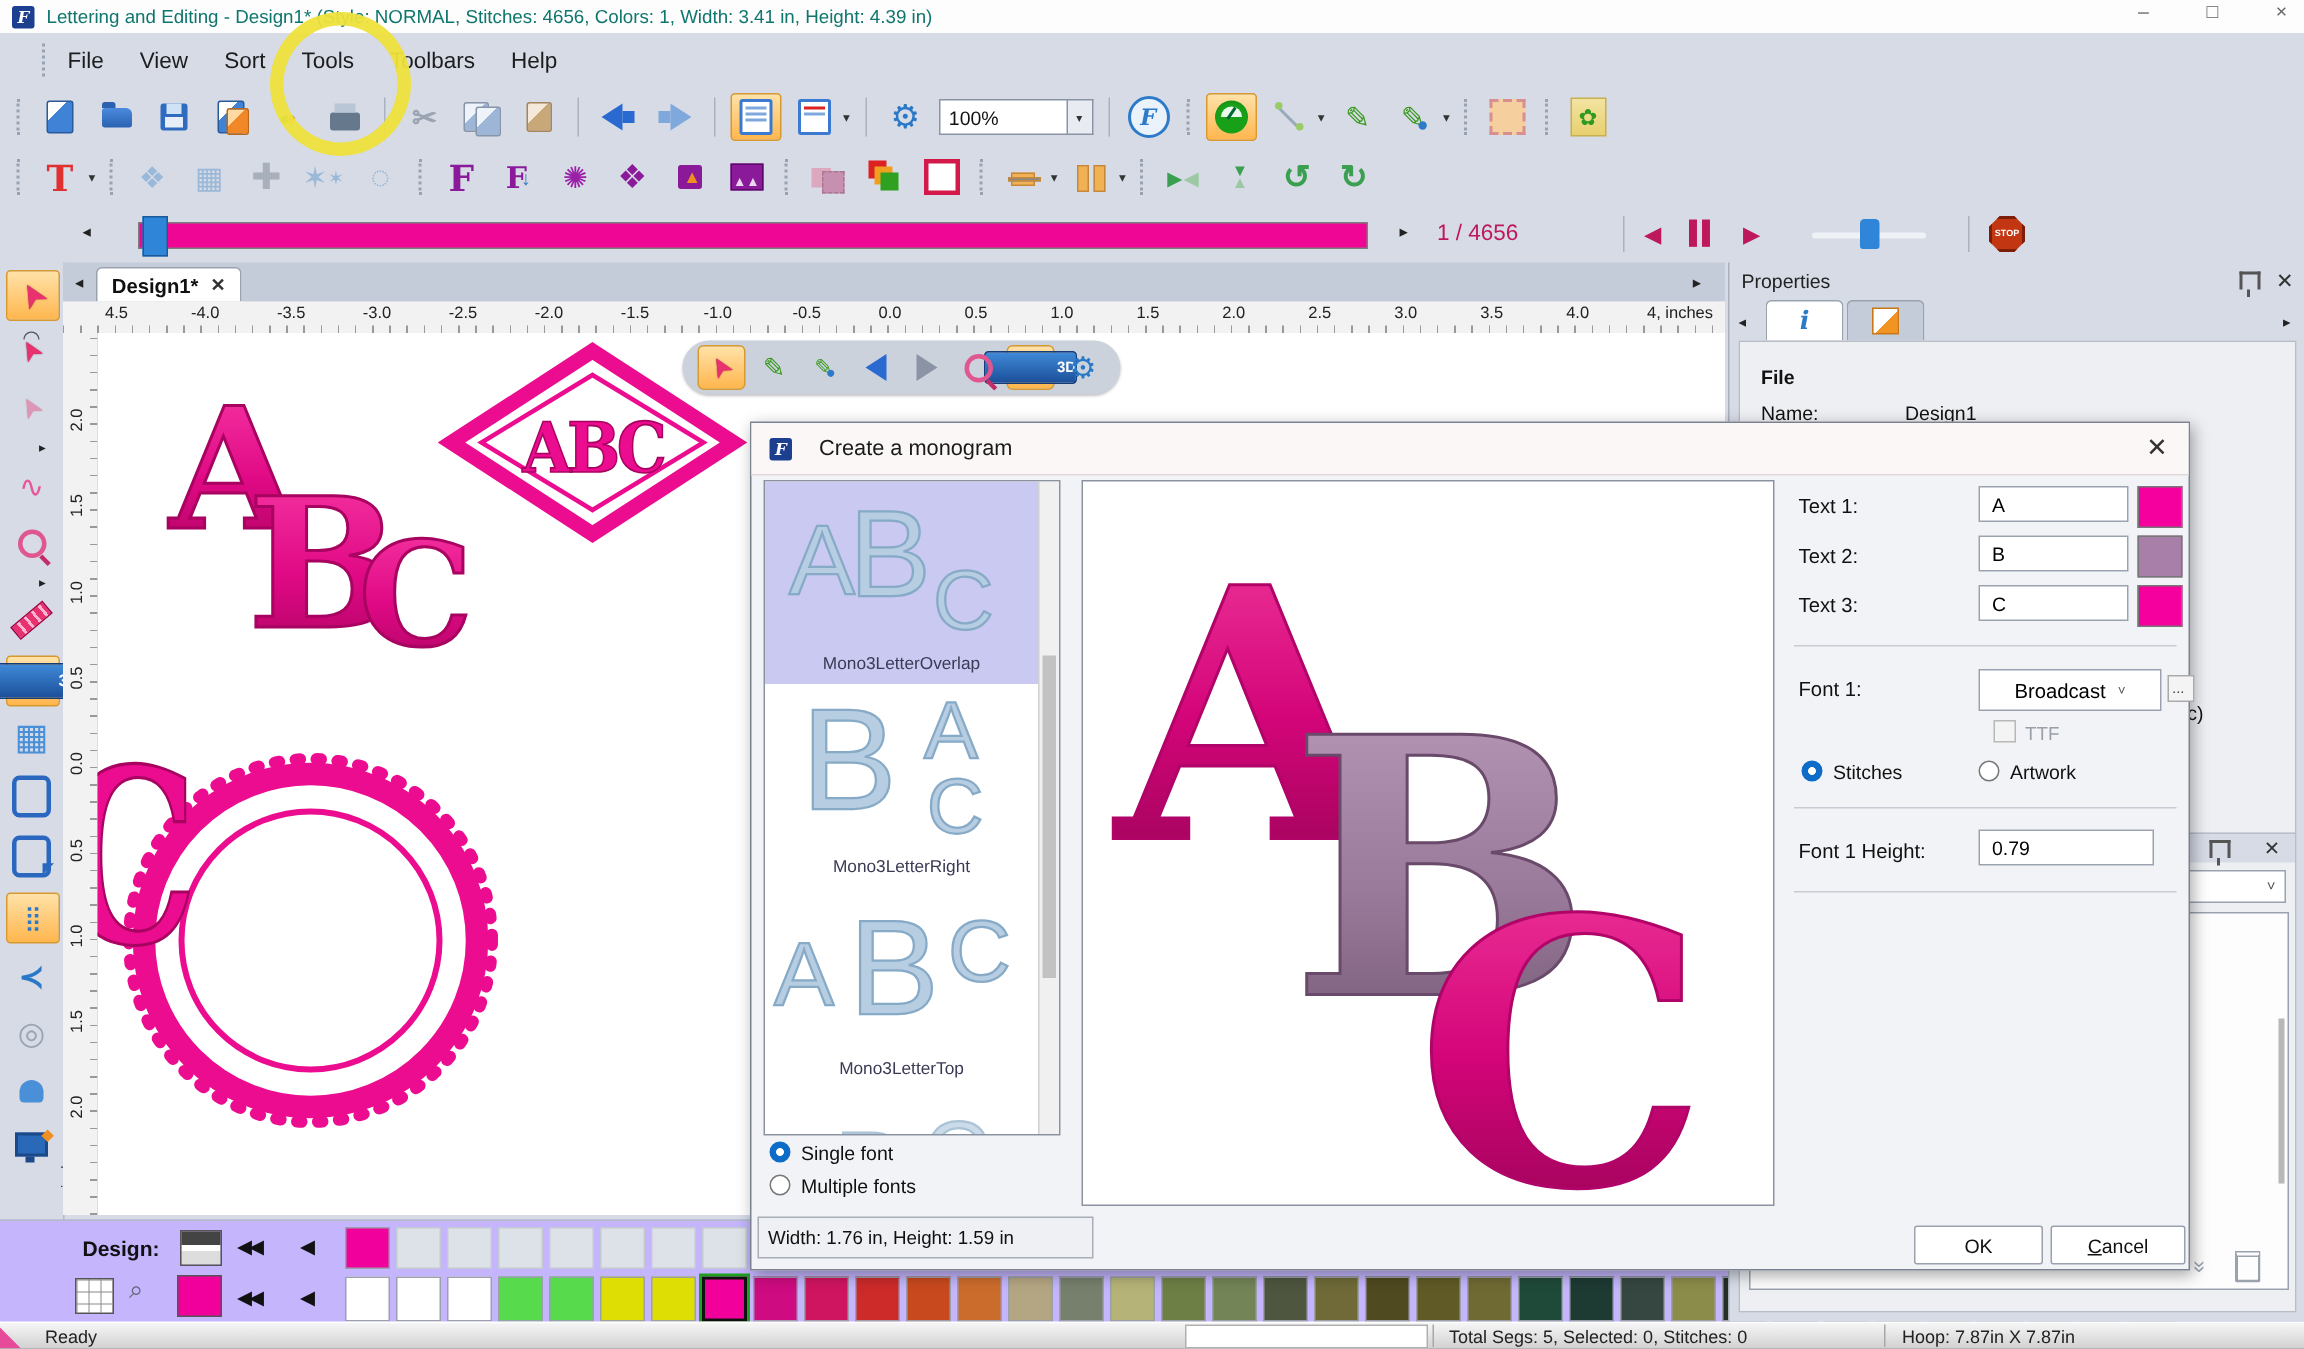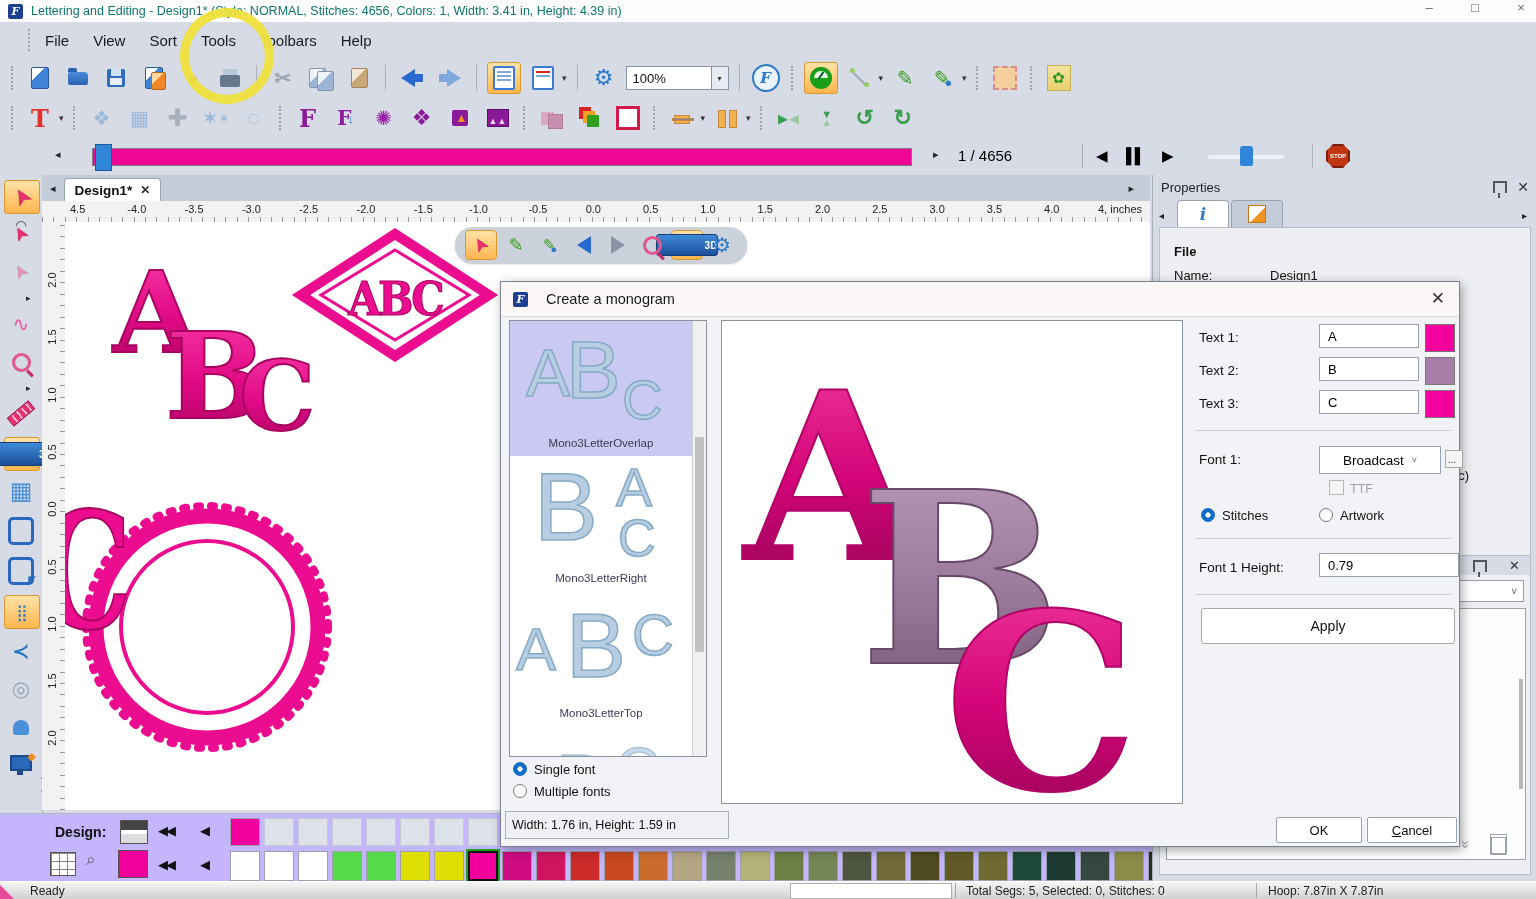--- a/index.html
+++ b/index.html
@@ -55,21 +55,21 @@
   .layers{position:relative;width:22px;height:22px;}
   .layers i{position:absolute;width:12px;height:12px;}
   .redframe{width:18px;height:18px;border:3px solid #d2194a;background:#fff;}
   .alignic{width:20px;height:18px;position:relative;}
   .alignic i{position:absolute;background:#f0b254;border:1px solid #c8883a;}
   .mirror{display:flex;align-items:center;font-size:13px;}
   
   #playerbar{left:0;top:138px;width:1536px;height:37px;background:#d6dbe6;}
   .track{left:92px;top:10px;width:818px;height:16px;background:#ef0695;border:1px solid #7d7d7d;}
   .thumbp{left:95px;top:6px;width:15px;height:25px;background:#2f85d8;border:1px solid #1a5a9a;}
-  .pctl{font-size:15px;color:#000000;}
+  .pctl{font-size:15px;color:#be185d;}
   .pslider{left:1208px;top:17px;width:76px;height:4px;background:#eef2f6;border-radius:2px;}
   .pthumb{left:1240px;top:8px;width:13px;height:20px;background:#2f85d8;border-radius:3px 3px 2px 2px;}
   .stop{left:1326px;top:6px;width:24px;height:24px;background:#c23612;color:#fff;font:bold 6px "Liberation Sans",sans-serif;display:flex;align-items:center;justify-content:center;clip-path:polygon(30% 0,70% 0,100% 30%,100% 70%,70% 100%,30% 100%,0 70%,0 30%);border:2px solid #7c1f08;box-sizing:border-box;}
   
   #leftbar{left:0;top:175px;width:42px;height:706px;background:#d6dbe6;border-right:1px solid #b2bac6;}
   .lic{position:absolute;left:4px;width:34px;height:32px;display:flex;align-items:center;justify-content:center;border-radius:3px;font-size:18px;}
   .cursorarr{color:#e8316e;font-size:22px;transform:rotate(-120deg);text-shadow:0 0 1px #8a0030;}
   .cube{width:24px;height:22px;background:linear-gradient(#3f8ad8,#1c4f9a);color:#fff;font:bold 11px "Liberation Sans",sans-serif;display:flex;align-items:center;justify-content:center;border-radius:3px;border:1px solid #163c78;padding-left:48px;}
   .hoopic{width:20px;height:22px;border:3px solid #2a68c0;border-radius:5px;}
   .ghost{width:16px;height:15px;background:#4a90d8;border-radius:8px 8px 3px 3px;}
@@ -788,24 +788,23 @@
 
     <div style="position:absolute;left:700px;top:224px">
       <span class="radio on"></span><span class="rlabel">Stitches</span>
     </div>
     <div style="position:absolute;left:818px;top:224px">
       <span class="radio"></span><span class="rlabel">Artwork</span>
     </div>
     <div class="dsep" style="top:256px"></div>
 
     <span class="drow" style="left:698px;top:278px">Font 1 Height:</span>
-    <input class="dinput" style="left: 818px; top: 271px; width: 140px;" value="0.79">
+    <input class="dinput" style="left: 818px; top: 271px; width: 117px;" value="0.79">
     <div class="dsep" style="top:312px"></div>
 
-    <div id="applybtn">Apply</div>
 
     <div id="sizebox">Width: 1.76 in, Height: 1.59 in</div>
     <div class="dbtn" style="left:775px;width:84px">OK</div>
     <div class="dbtn" style="left:866px;width:88px;text-decoration:none">
         <span style="text-decoration:underline">C</span>
         <span>ancel</span>
       </div>
   </div>
 
   <div class="abs" id="annotation"></div>

